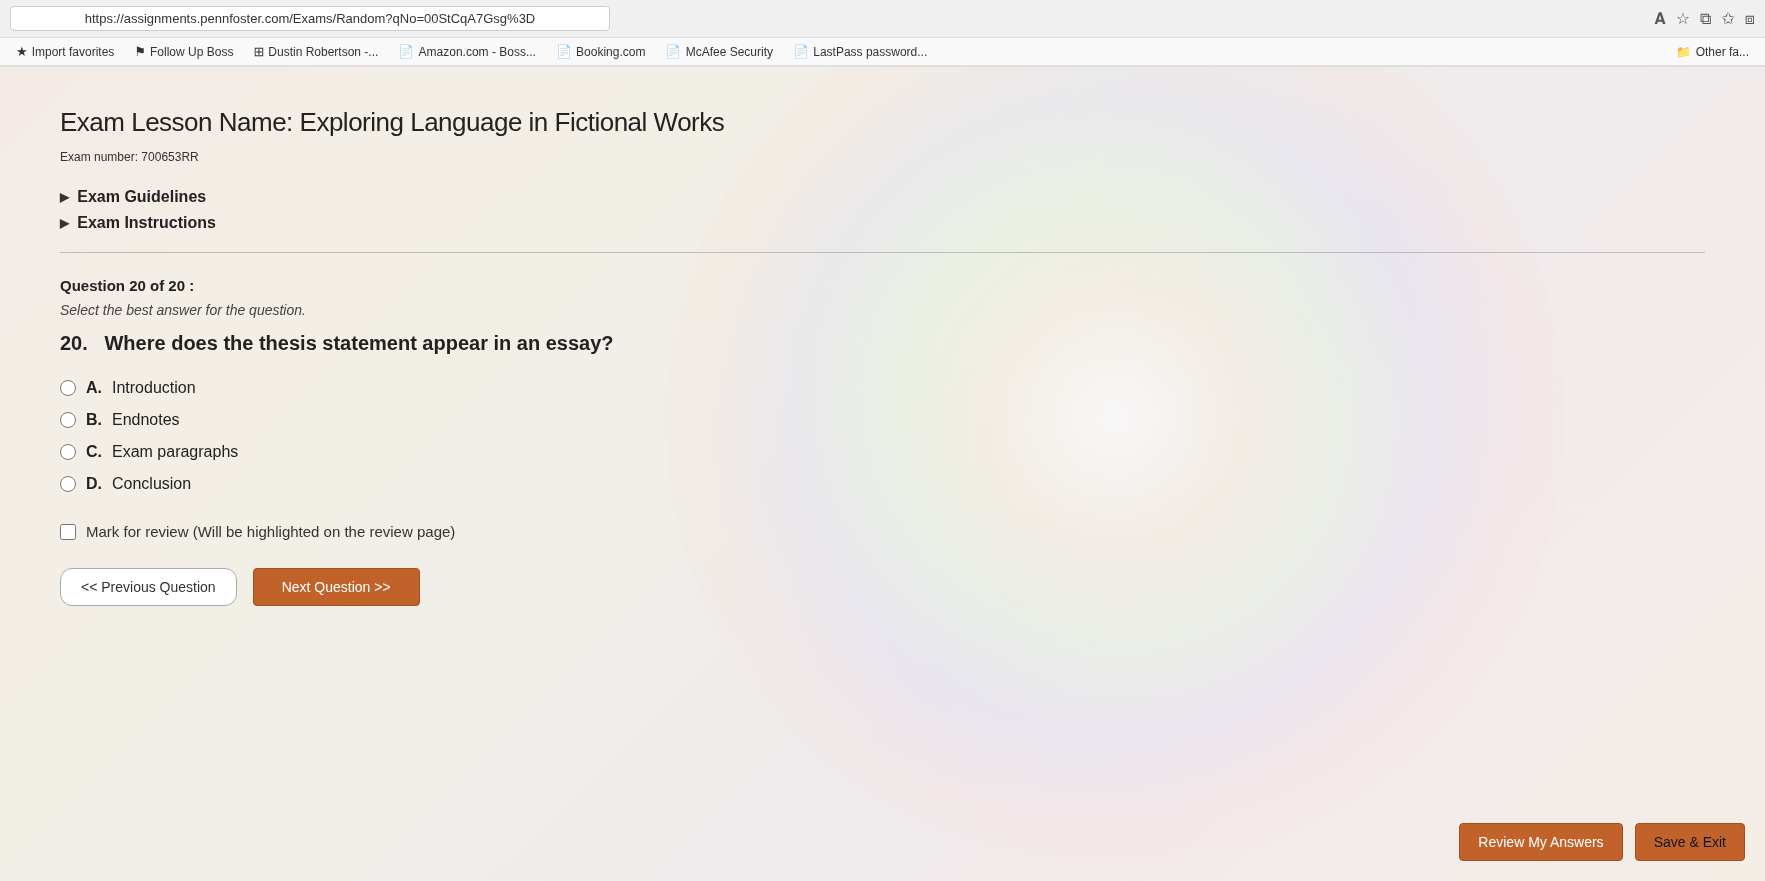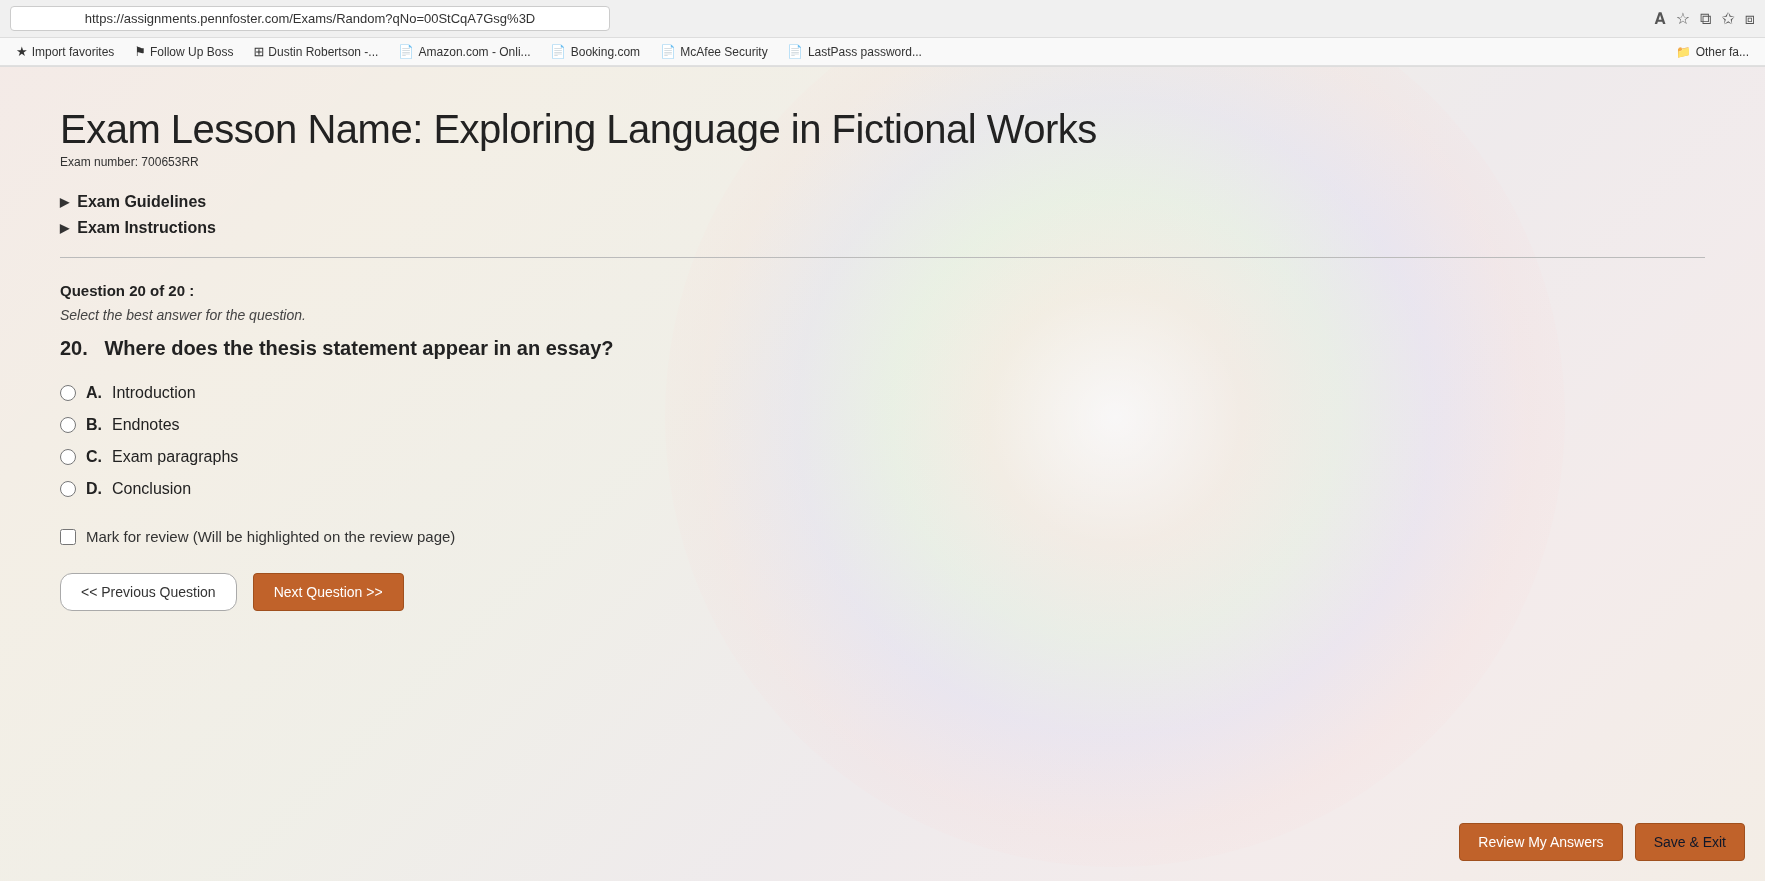--- a/index.html
+++ b/index.html
@@ -116,24 +116,24 @@
       z-index: 0;
     }
 
     .page-content > * {
       position: relative;
       z-index: 1;
     }
 
     
     .exam-title {
-      font-size: 40px;
+      font-size: 26px;
       font-weight: 300;
       color: #222;
-      margin-bottom: 3px;
+      margin-bottom: 12px;
       letter-spacing: -0.5px;
     }
 
     .exam-number {
       font-size: 12px;
       color: #333;
       margin-bottom: 24px;
     }
 
     
@@ -240,21 +240,21 @@
       font-size: 14px;
       color: #333;
       cursor: pointer;
       font-weight: 500;
     }
 
     .btn-next {
       background: #c0622a;
       border: 1px solid #a0501e;
       border-radius: 4px;
-      padding: 10px 20px;
+      padding: 10px 28px;
       font-size: 14px;
       color: #fff;
       cursor: pointer;
       font-weight: 500;
     }
 
     
     .bottom-actions {
       position: fixed;
       bottom: 20px;
@@ -319,21 +319,21 @@
     <div class="bookmark-item">
       <span class="bookmark-icon">⚑</span>
       <span>Follow Up Boss</span>
     </div>
     <div class="bookmark-item">
       <span class="bookmark-icon">⊞</span>
       <span>Dustin Robertson -...</span>
     </div>
     <div class="bookmark-item">
       <span class="bookmark-icon">📄</span>
-      <span>Amazon.com - Onli...</span>
+      <span>Amazon.com - Boss...</span>
     </div>
     <div class="bookmark-item">
       <span class="bookmark-icon">📄</span>
       <span>Booking.com</span>
     </div>
     <div class="bookmark-item">
       <span class="bookmark-icon">📄</span>
       <span>McAfee Security</span>
     </div>
     <div class="bookmark-item">

